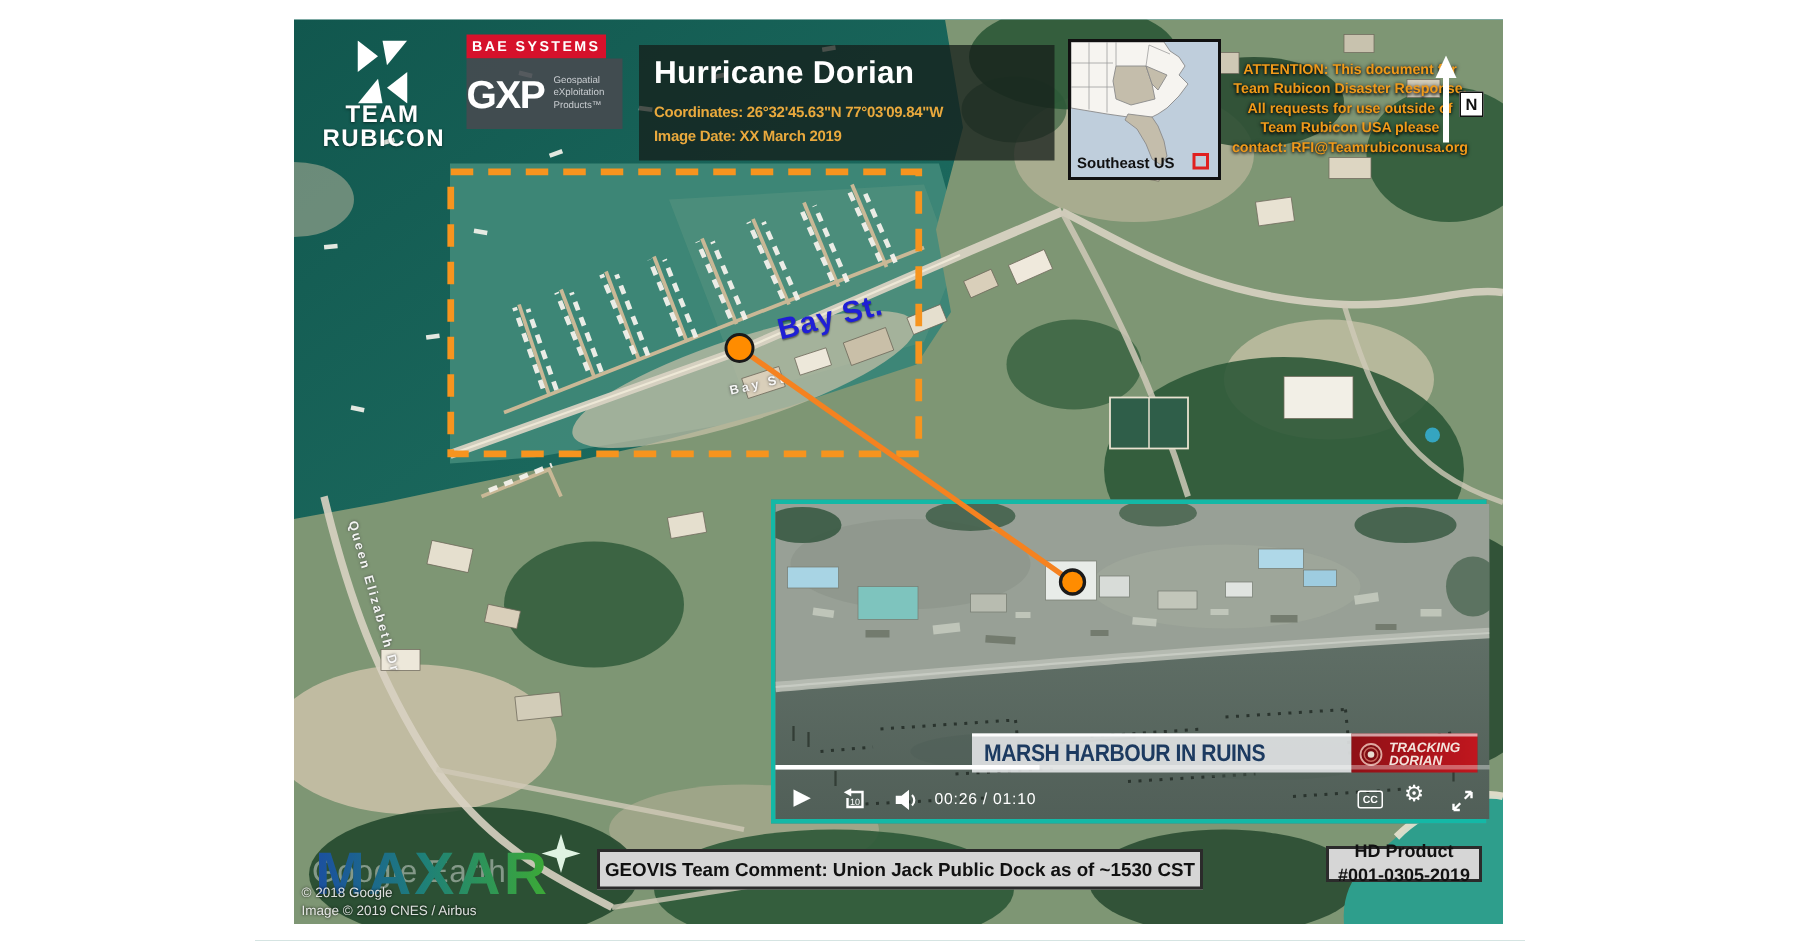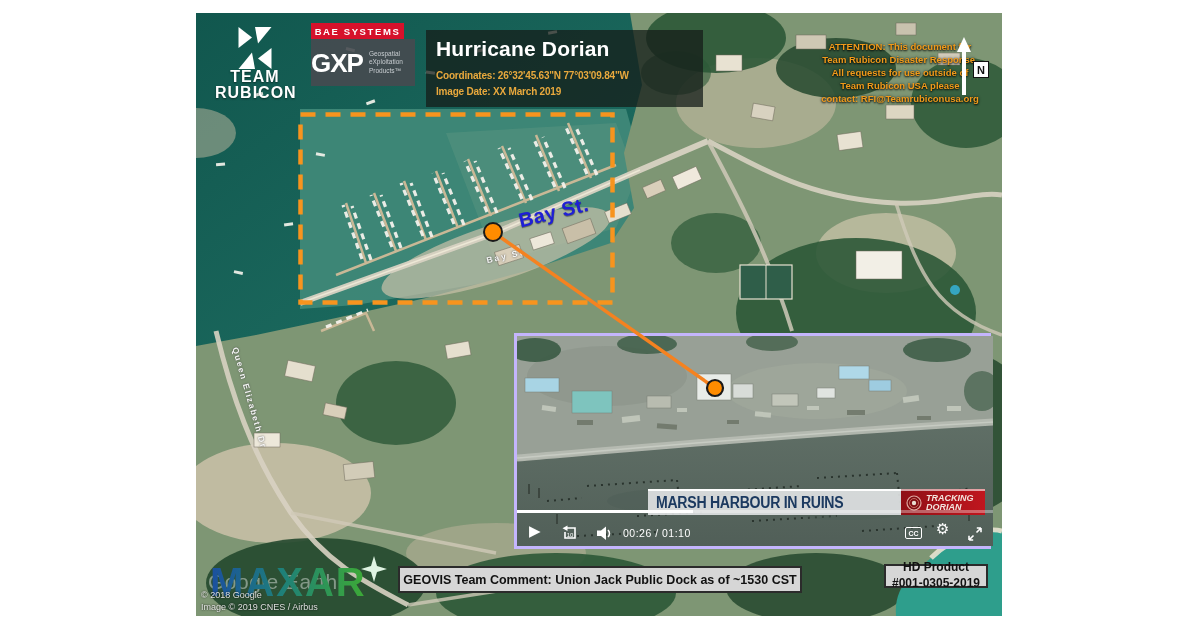--- a/index.html
+++ b/index.html
@@ -40,21 +40,21 @@
 
   
   .bay-big{left:322px;top:188px;z-index:10;color:#1F1FD6;font-size:20px;font-weight:bold;
            transform:rotate(-14deg);text-shadow:0 1px 1px rgba(0,0,0,.45);letter-spacing:.5px;}
   .bay-small{left:290px;top:238px;z-index:10;color:rgba(255,255,255,.92);font-size:8.5px;font-weight:bold;
              transform:rotate(-13deg);text-shadow:0 0 2px #444;letter-spacing:2px;}
   .qe-dr{left:44px;top:333px;z-index:10;color:rgba(255,255,255,.92);font-size:8.5px;font-weight:bold;
          transform:rotate(74deg);transform-origin:0 0;text-shadow:0 0 2px #444;letter-spacing:1.5px;}
 
   
-  .video{left:318px;top:320px;width:477px;height:216px;border:3px solid #c4b5fd;box-sizing:border-box;
+  .video{left:318px;top:320px;width:477px;height:216px;border:3px solid #14b8a6;box-sizing:border-box;
          background:#6a756c;z-index:20;}
   .banner{left:131px;top:153px;width:253px;height:26px;background:rgba(226,228,229,.9);
           border-top:2px solid rgba(255,255,255,.95);box-sizing:border-box;display:flex;align-items:center;}
   .banner span{color:#1C3A60;font-size:16px;font-weight:bold;letter-spacing:-.3px;
                transform:scaleX(.88);transform-origin:0 50%;margin-left:8px;white-space:nowrap;}
   .tracking{left:384px;top:153px;width:84px;height:26px;background:linear-gradient(90deg,#8F1016,#C0161E);
             border-top:2px solid rgba(255,255,255,.6);box-sizing:border-box;
             display:flex;align-items:center;}
   .tracking .txt{color:#F3E3DC;font-size:9px;font-weight:bold;font-style:italic;line-height:.95;margin-left:3px;}
   .progress{left:0;top:174px;width:476px;height:3px;background:rgba(255,255,255,.35);}
@@ -234,20 +234,40 @@
         <span>Products™</span>
       </span>
     </div>
 
     <div class="s title-box">
       <h1>Hurricane Dorian</h1>
       <div class="gold">Coordinates: 26°32'45.63"N 77°03'09.84"W</div>
       <div class="gold">Image Date: XX March 2019</div>
     </div>
 
+    <div class="s se-map">
+      <svg width="94" height="86" viewBox="0 0 94 86">
+        <rect width="94" height="86" fill="#BFCEDC"></rect>
+        <path d="M0,0 H62 L66,6 72,10 76,16 72,22 78,28 72,36 64,44 58,48 50,52 38,50 24,48 12,46 0,44 Z" fill="#F6F4F0" stroke="#8a8a8a" stroke-width=".6"></path>
+        <path d="M30,16 L50,16 54,28 56,38 40,42 30,38 28,26 Z" fill="#C4BDAB" stroke="#8a8a8a" stroke-width=".6"></path>
+        <path d="M50,16 L64,22 58,32 54,28 Z" fill="#C4BDAB" stroke="#8a8a8a" stroke-width=".6"></path>
+        <path d="M38,48 L54,50 58,56 62,66 64,76 60,82 54,78 50,68 44,58 36,52 Z" fill="#C4BDAB" stroke="#8a8a8a" stroke-width=".6"></path>
+        <g stroke="#9a9a9a" stroke-width=".5">
+          <line x1="12" y1="0" x2="12" y2="45"></line>
+            <line x1="24" y1="0" x2="24" y2="47"></line>
+          <line x1="0" y1="14" x2="28" y2="14"></line>
+            <line x1="0" y1="30" x2="28" y2="30"></line>
+          <line x1="30" y1="16" x2="30" y2="0"></line>
+            <line x1="50" y1="16" x2="52" y2="2"></line>
+          <line x1="52" y1="2" x2="66" y2="8"></line>
+        </g>
+      </svg>
+      <div class="s se-label">Southeast US</div>
+      <div class="s se-red"></div>
+    </div>
 
     <div class="s attention">
       <div>ATTENTION: This document for</div>
       <div>Team Rubicon Disaster Response.</div>
       <div>All requests for use outside of</div>
       <div>Team Rubicon USA please</div>
       <div>contact: RFI@Teamrubiconusa.org</div>
     </div>
 
     <svg class="s north" width="20" height="62" viewBox="0 0 20 62">

